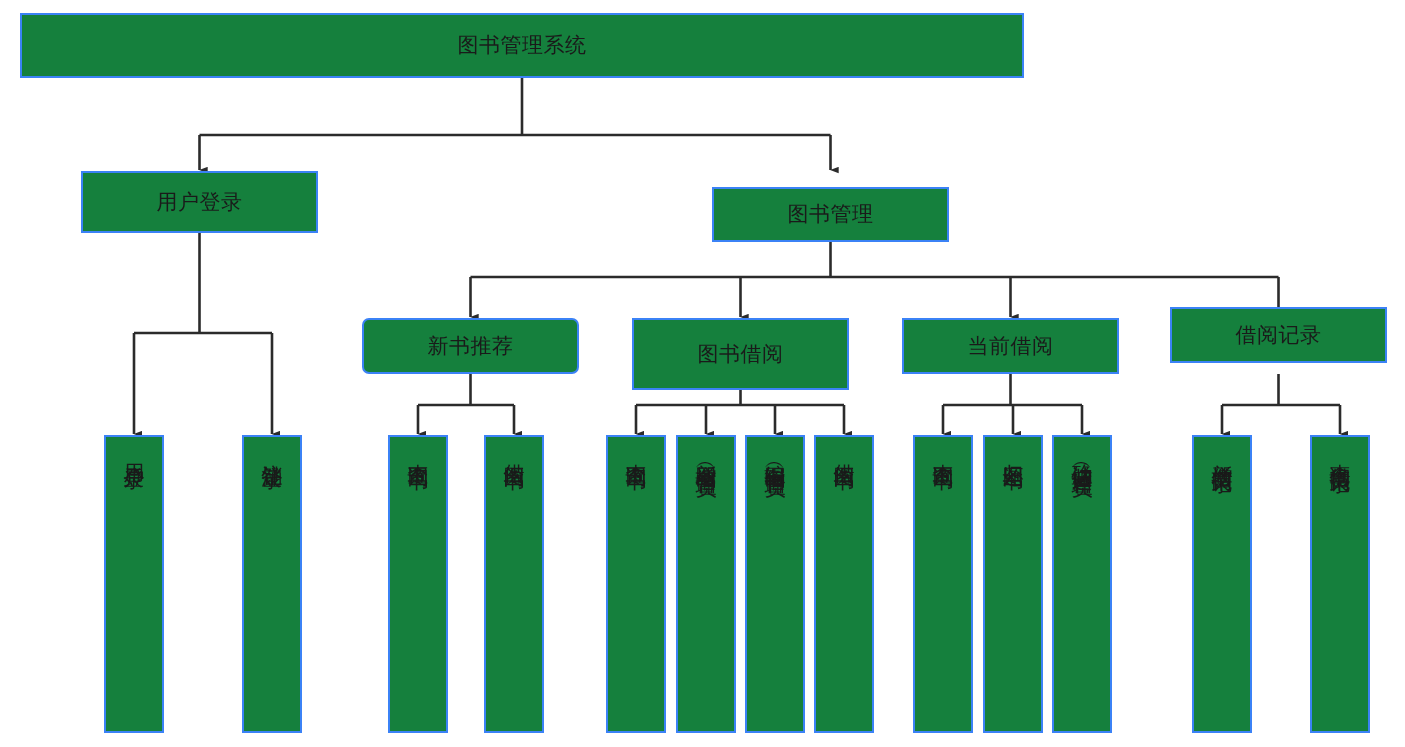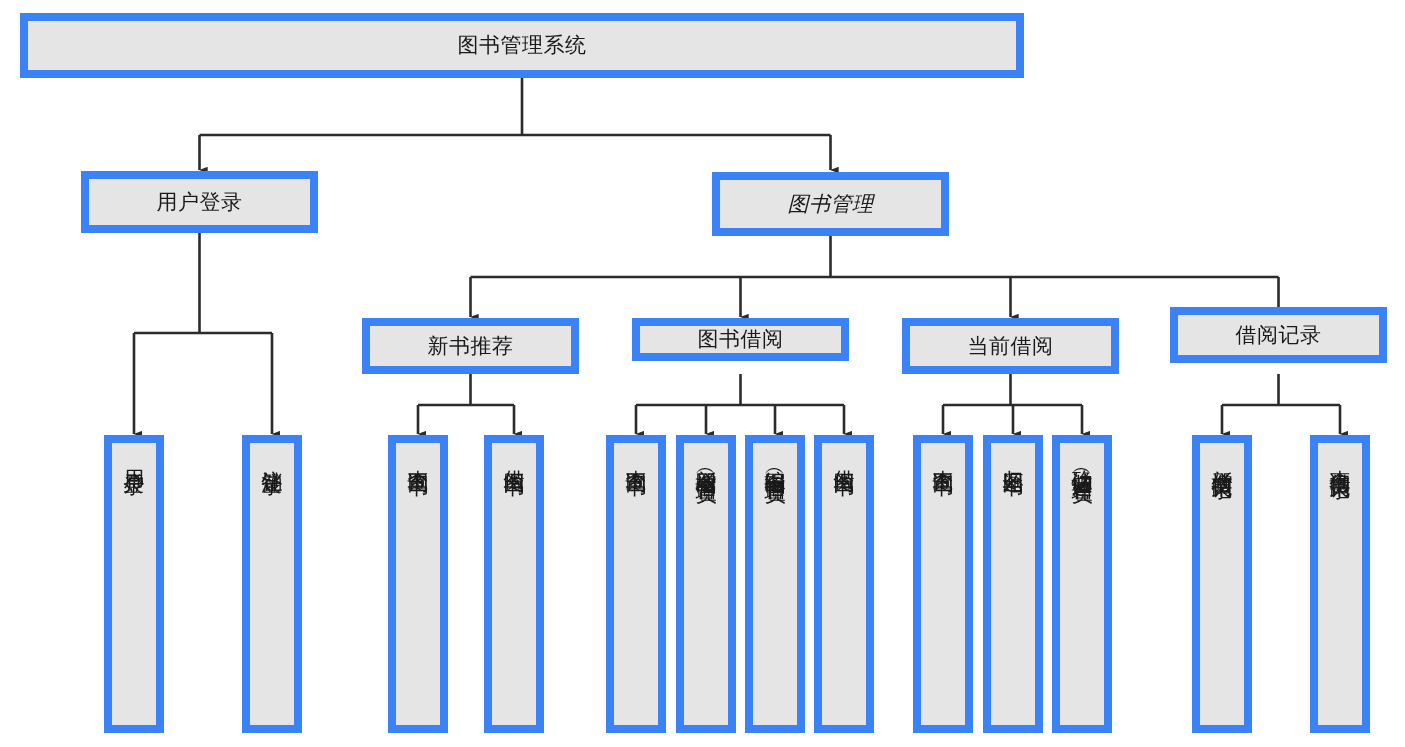--- a/index.html
+++ b/index.html
@@ -23,22 +23,22 @@
     position: absolute;
     left: 0;
     top: 0;
     width: 1405px;
     height: 747px;
     pointer-events: none;
   }
   .node {
     position: absolute;
     box-sizing: border-box;
-    background: #e5e5e5;
-    border: 8px solid #3b82f6;
+    background: #15803d;
+    border: 2px solid #3b82f6;
     display: flex;
     align-items: center;
     justify-content: center;
     color: #1a1a1a;
   }
   .node-label {
     display: block;
     text-align: center;
     line-height: 1.18;
     letter-spacing: 0.5px;
@@ -118,27 +118,27 @@
       </g>
   </svg>
 
   <div id="node-layer">
       <div class="node horizontal" style="left: 20px; top: 13px; width: 1004px; height: 65px;">
         <span class="node-label">图书管理系统</span>
       </div>
       <div class="node horizontal" style="left: 81px; top: 171px; width: 237px; height: 62px;">
         <span class="node-label">用户登录</span>
       </div>
-      <div class="node horizontal" style="left: 712px; top: 172px; width: 237px; height: 64px; font-style: italic;">
+      <div class="node horizontal" style="left: 712px; top: 187px; width: 237px; height: 55px;">
         <span class="node-label">图书管理</span>
       </div>
-      <div class="node horizontal" style="left: 362px; top: 318px; width: 217px; height: 56px;">
+      <div class="node horizontal" style="left: 362px; top: 318px; width: 217px; height: 56px; border-radius: 7px;">
         <span class="node-label">新书推荐</span>
       </div>
-      <div class="node horizontal" style="left: 632px; top: 318px; width: 217px; height: 43px;">
+      <div class="node horizontal" style="left: 632px; top: 318px; width: 217px; height: 72px;">
         <span class="node-label">图书借阅</span>
       </div>
       <div class="node horizontal" style="left: 902px; top: 318px; width: 217px; height: 56px; align-items: center;">
         <span class="node-label">当前借阅</span>
       </div>
       <div class="node horizontal" style="left: 1170px; top: 307px; width: 217px; height: 56px;">
         <span class="node-label">借阅记录</span>
       </div>
       <div class="node vertical" style="left: 104px; top: 435px; width: 60px; height: 298px;">
         <span class="node-label">用户登录</span>

